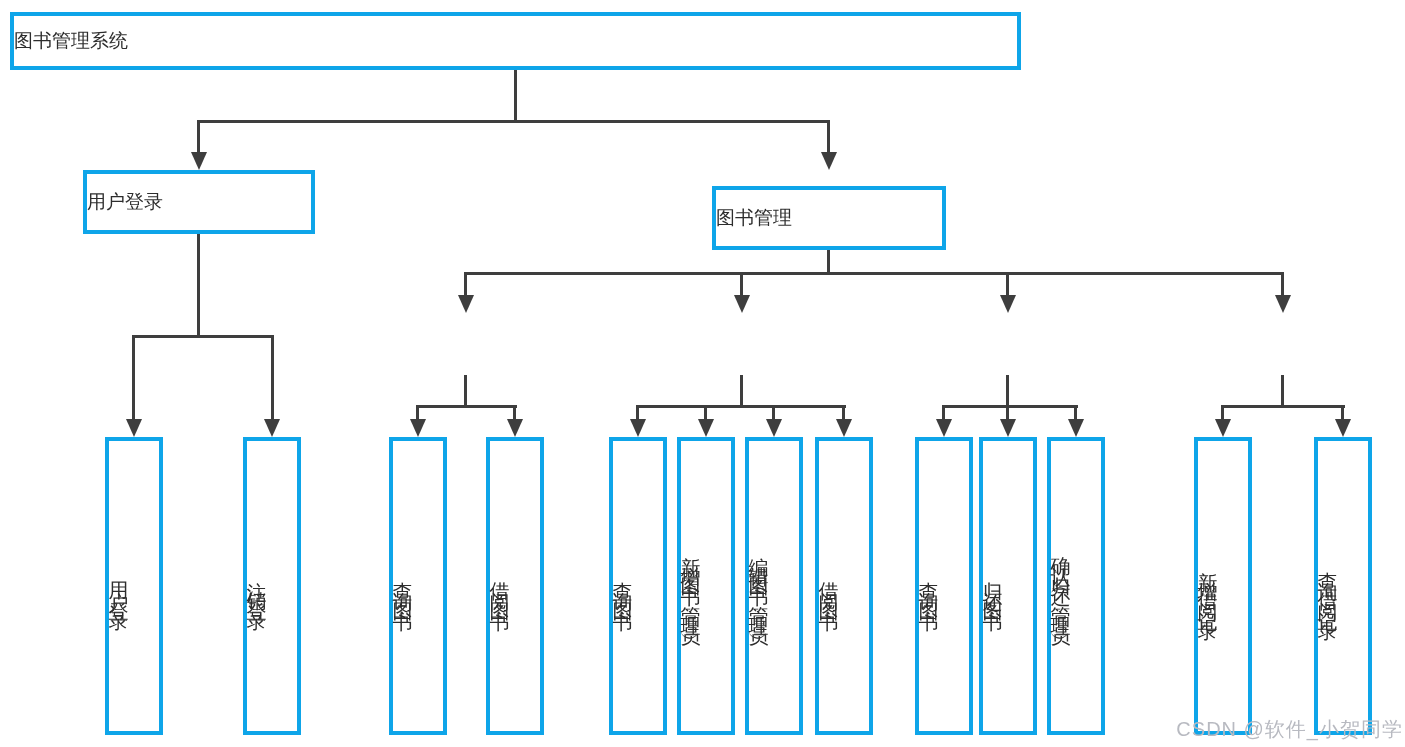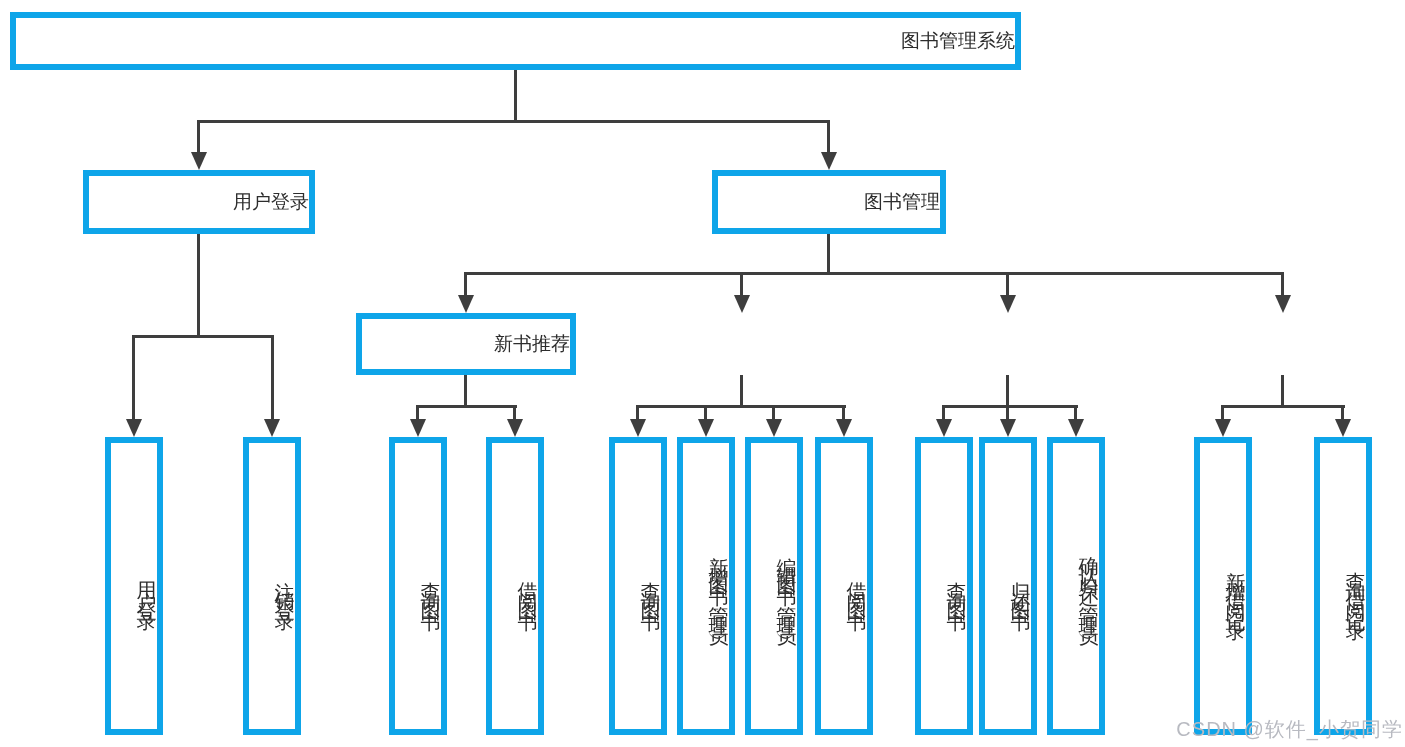--- a/index.html
+++ b/index.html
@@ -1,22 +1,22 @@
 <!DOCTYPE html>
 <html><head>
 <meta charset="utf-8">
 <style>
   html,body{margin:0;padding:0;background:#ffffff;}
   .canvas{
     position:relative;width:1405px;height:747px;background:#ffffff;overflow:hidden;
     font-family:"Liberation Sans","DejaVu Sans",sans-serif;
   }
   .node{
-    position:absolute;background:#ffffff;border:6px solid #0ea5e9;box-sizing:border-box;
-    display:flex;align-items:center;justify-content:flex-end;
+    position:absolute;background:#ffffff;border:4px solid #0ea5e9;box-sizing:border-box;
+    display:flex;align-items:center;justify-content:flex-start;
     font-size:19px;color:#2d2d2d;z-index:2;
   }
   .vnode{font-size:20px;}
   .vtext{
     writing-mode:vertical-rl;text-orientation:mixed;
     letter-spacing:10px;line-height:1;white-space:nowrap;
   }
   .vline{position:absolute;width:3px;background:#3e3e3e;z-index:1;}
   .hline{position:absolute;height:3px;background:#3e3e3e;z-index:1;}
   .arrow{
@@ -93,27 +93,24 @@
   <div class="arrow" style="left:1215px;top:419px"></div>
   <div class="arrow" style="left:1335px;top:419px"></div>
 
   <div class="node" style="left:10px;top:12px;width:1011px;height:58px">
     <span>图书管理系统</span>
   </div>
 
   <div class="node" style="left:83px;top:170px;width:232px;height:64px">
     <span>用户登录</span>
   </div>
-  <div class="node" style="left:712px;top:170px;width:234px;height:64px">
+  <div class="node" style="left:712px;top:186px;width:234px;height:64px">
     <span>图书管理</span>
   </div>
 
-  <div class="node" style="left:356px;top:313px;width:220px;height:62px">
-    <span>新书推荐</span>
-  </div>
 
   <div class="node vnode" style="left:105px;top:437px;width:58px;height:298px">
     <span class="vtext">用户登录</span>
   </div>
   <div class="node vnode" style="left:243px;top:437px;width:58px;height:298px">
     <span class="vtext">注销登录</span>
   </div>
 
   <div class="node vnode" style="left:389px;top:437px;width:58px;height:298px">
     <span class="vtext">查询图书</span>

